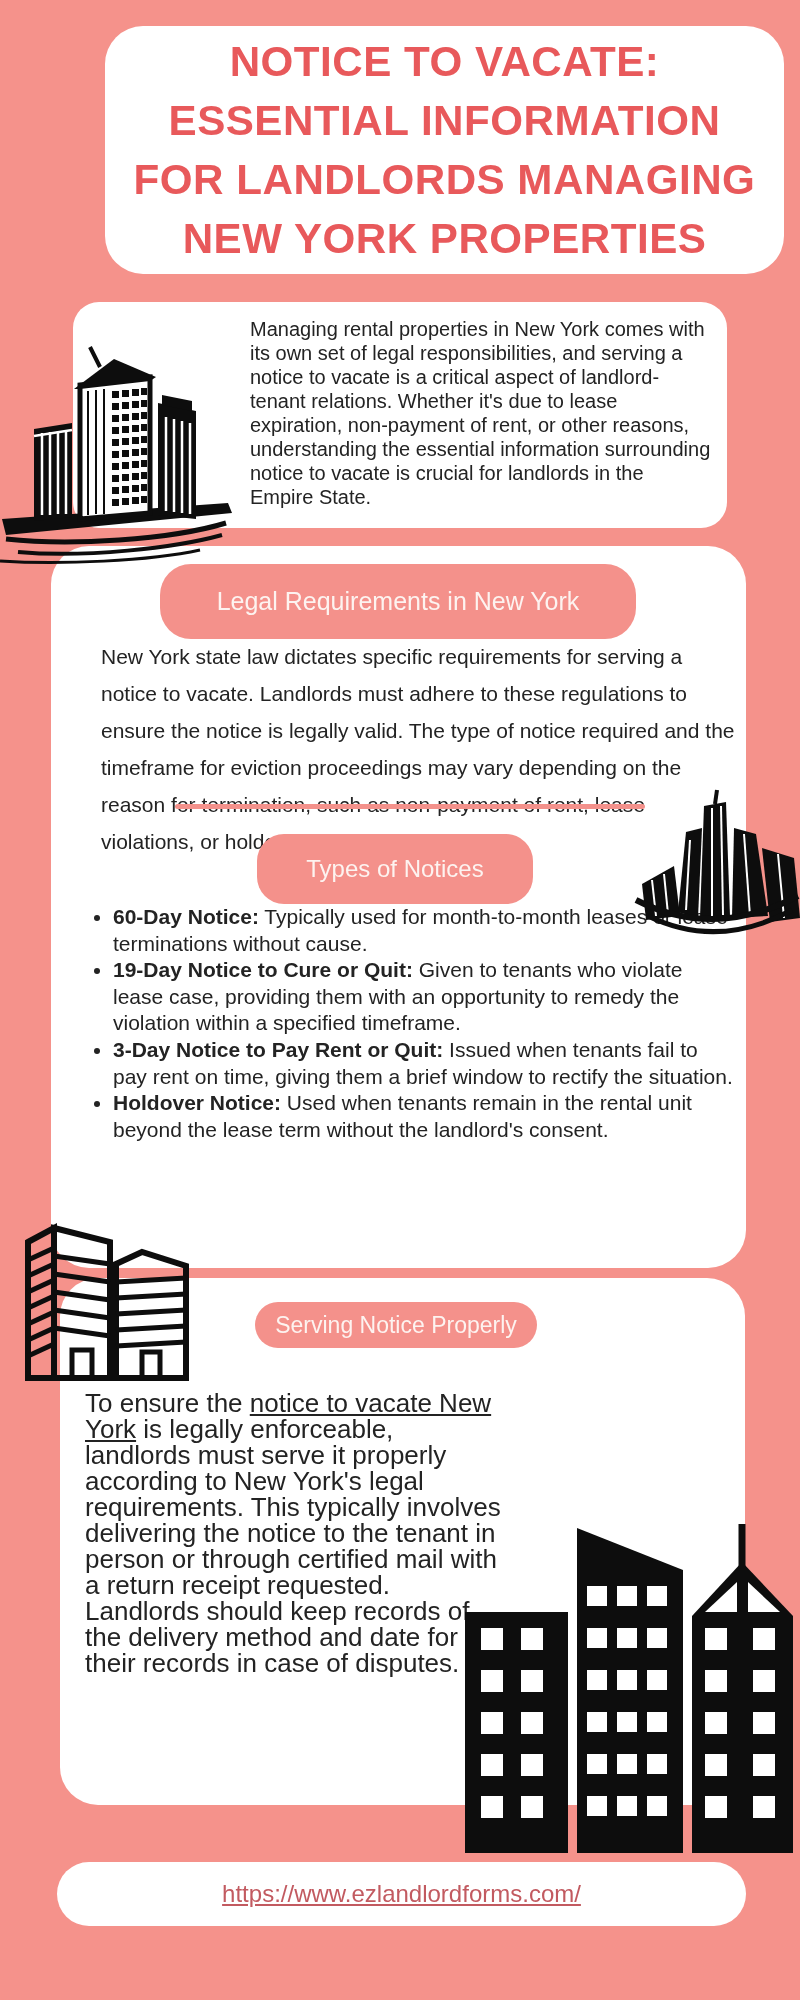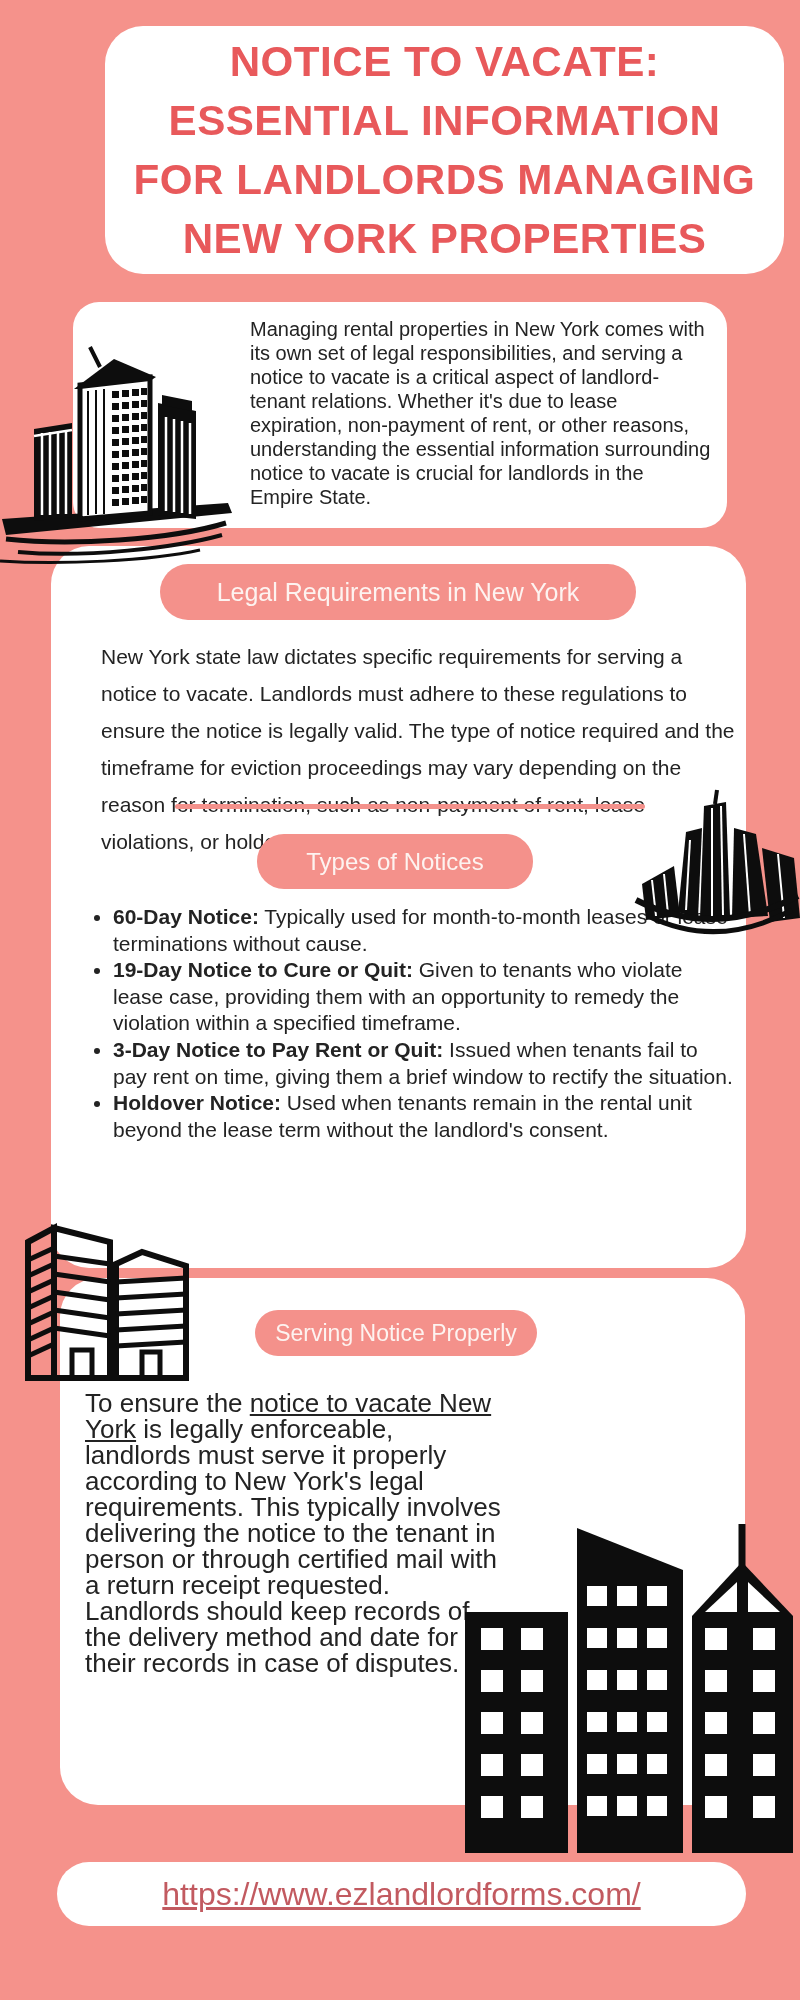--- a/index.html
+++ b/index.html
@@ -20,35 +20,35 @@
   .title-line{
     text-align:center;font-size:43px;font-weight:800;line-height:59px;
     color:var(--title-red);letter-spacing:.5px;transform:scaleX(.98);
   }
   .card2{left:73px;top:302px;width:654px;height:226px;border-radius:26px;}
   .intro-text{position:absolute;left:177px;top:15px;width:462px;
               font-size:20px;line-height:24px;}
   .card3{left:51px;top:546px;width:695px;height:722px;border-radius:38px;}
   .pill{position:absolute;background:var(--pill-bg);display:flex;align-items:center;
         justify-content:center;color:var(--pill-text);}
-  .pill-legal{left:109px;top:18px;width:476px;height:56px;border-radius:31px;font-size:25px;}
+  .pill-legal{left:109px;top:18px;width:476px;height:75px;border-radius:31px;font-size:25px;}
   .para-legal{position:absolute;left:50px;top:92px;width:640px;font-size:21px;line-height:37px;}
   .divider{position:absolute;left:124px;top:258px;width:470px;height:5px;
            background:var(--pill-bg);border-radius:3px;}
-  .pill-types{left:206px;top:288px;width:276px;height:55px;border-radius:27px;font-size:24px;}
+  .pill-types{left:206px;top:288px;width:276px;height:70px;border-radius:27px;font-size:24px;}
   .bullets{position:absolute;left:38px;top:358px;width:648px;font-size:21px;line-height:26.6px;}
   .bullets ul{padding-left:24px;list-style:disc outside;}
   .bullets b{font-weight:700;}
   .card4{left:60px;top:1278px;width:685px;height:527px;border-radius:38px;}
-  .pill-serving{left:195px;top:32px;width:282px;height:46px;border-radius:23px;font-size:23px;}
+  .pill-serving{left:195px;top:24px;width:282px;height:46px;border-radius:23px;font-size:23px;}
   .para-serving{position:absolute;left:25px;top:112px;width:420px;font-size:26px;line-height:26px;}
   .para-serving a{color:var(--body-text);text-decoration:underline;}
   .footer-pill{position:absolute;left:57px;top:1862px;width:689px;height:64px;border-radius:32px;
                background:var(--card-bg);display:flex;align-items:center;justify-content:center;}
-  .footer-pill a{font-size:32px;color:var(--link-rose);text-decoration:underline;}
+  .footer-pill a{font-size:24px;color:var(--link-rose);text-decoration:underline;}
   .icon{position:absolute;}
   .icon svg{display:block;width:100%;height:100%;}
   .icon-top-left{left:0;top:333px;width:232px;height:232px;}
   .icon-skyline{left:634px;top:788px;width:166px;height:150px;}
   .icon-outline{left:14px;top:1208px;width:182px;height:182px;}
   .icon-city{left:465px;top:1520px;width:335px;height:340px;}
 </style>
 </head>
 <body>
 

